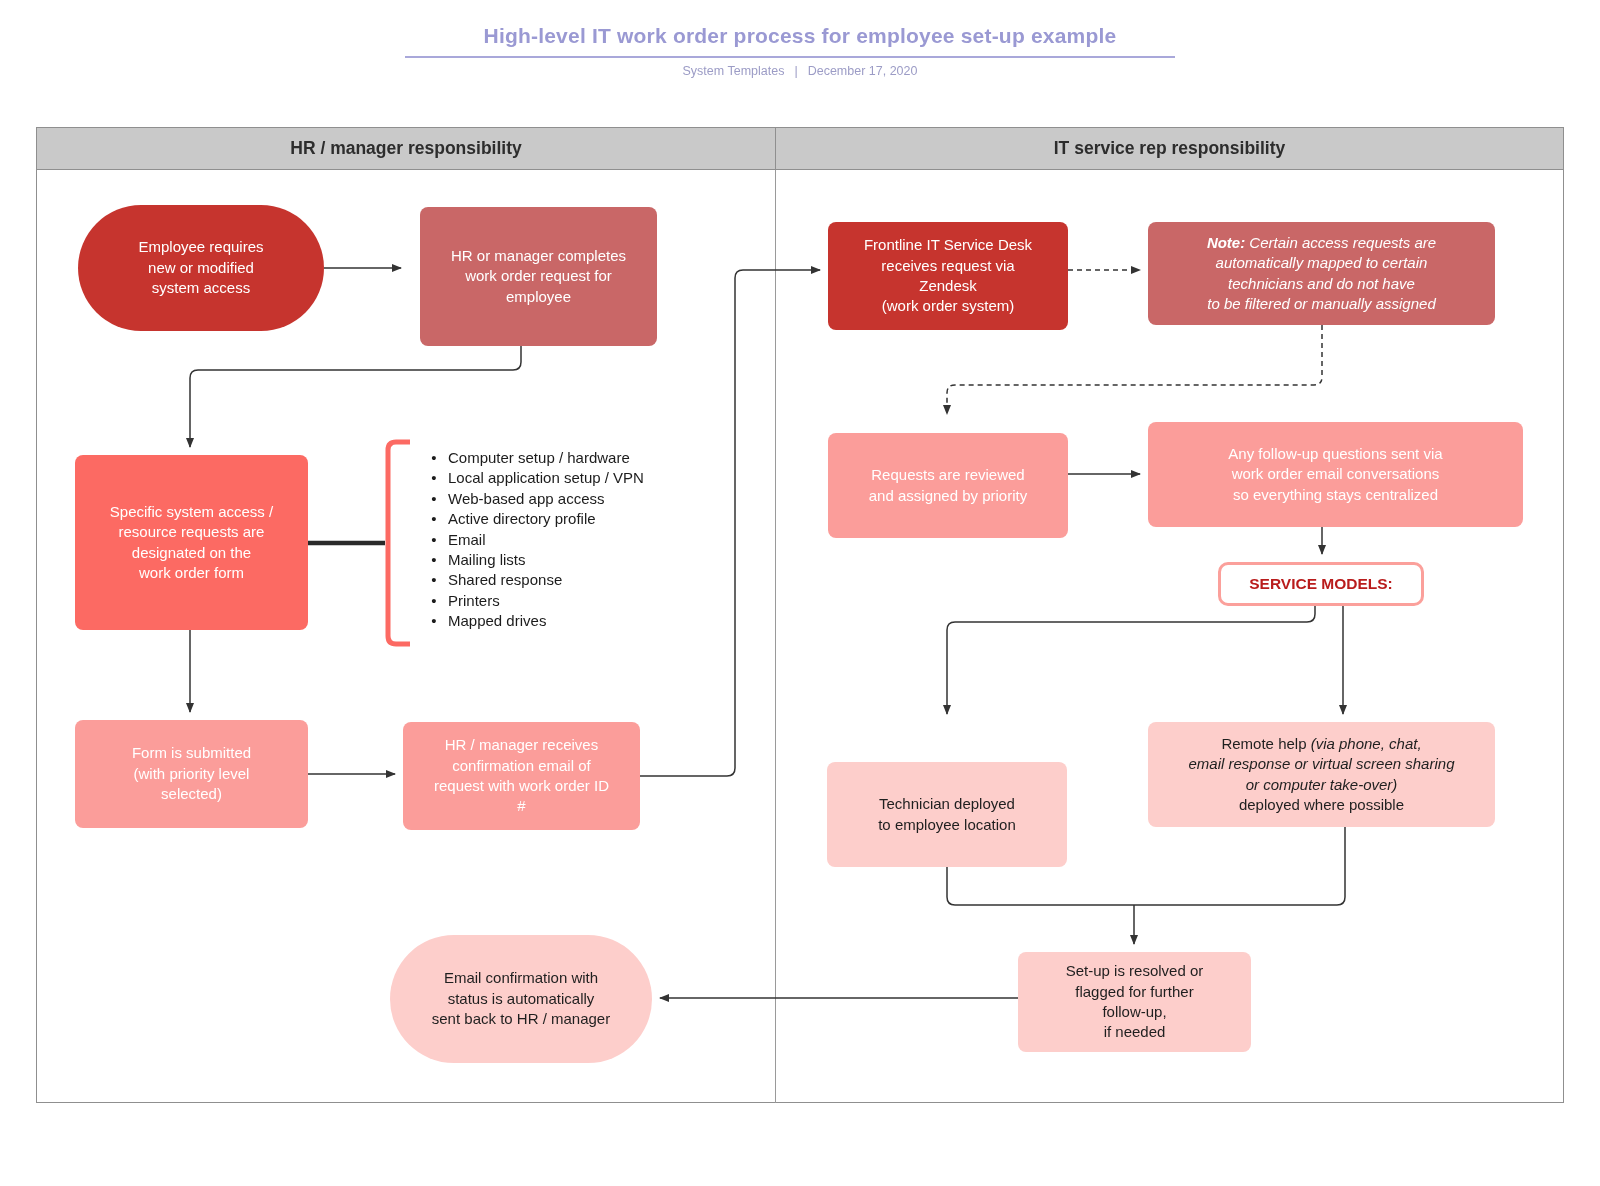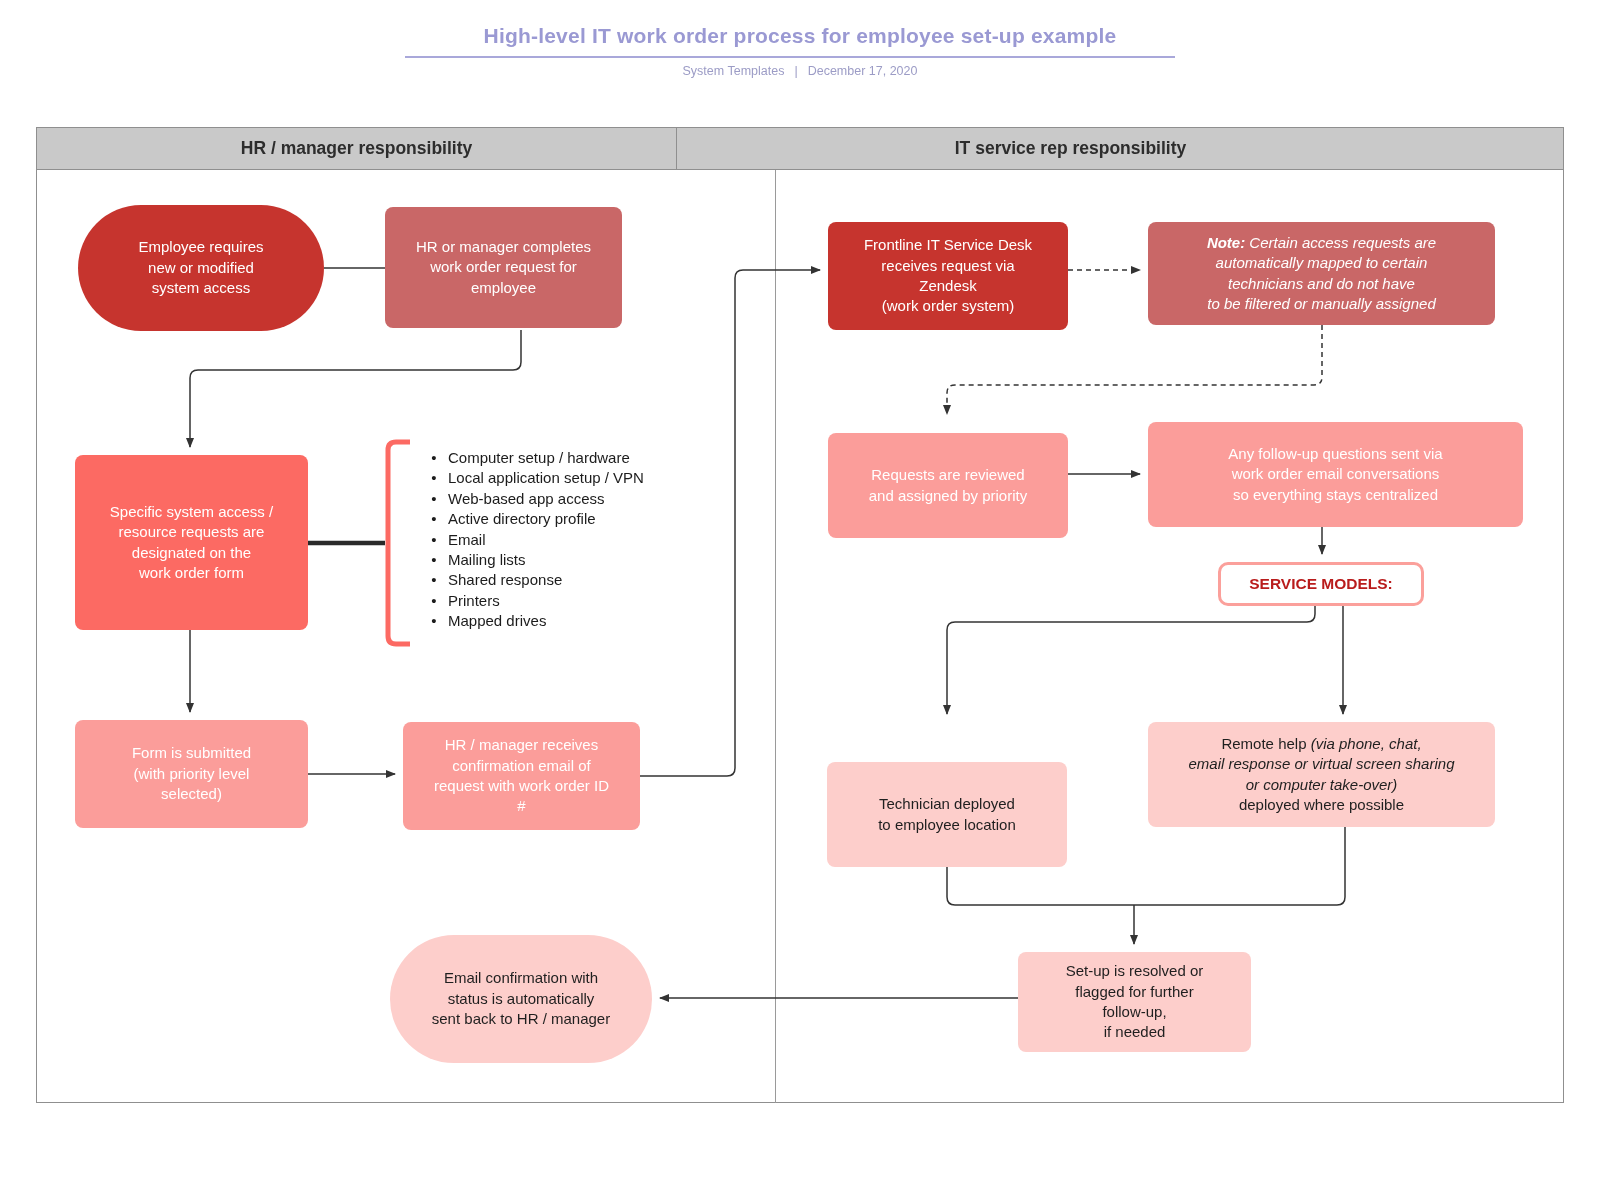--- a/index.html
+++ b/index.html
@@ -15,39 +15,39 @@
             justify-content:center;font-size:12.5px;color:#9c9cc6;}
 
   
   .frame{position:absolute;left:36px;top:127px;width:1528px;height:976px;
          border:1px solid #8f8f8f;box-sizing:border-box;background:#fff;}
   .lane-band{position:absolute;left:36px;top:127px;width:1528px;height:43px;
              background:var(--lane-gray,#c9c9c9);border:1px solid #8f8f8f;
              box-sizing:border-box;display:flex;}
   .lane-title{flex:0 0 auto;display:flex;align-items:center;justify-content:center;
               font-size:17.5px;font-weight:bold;color:#2d2d2d;}
-  .lane-title.left{width:640px;border-right:1px solid #8f8f8f;box-sizing:border-box;}
+  .lane-title.left{width:739px;border-right:1px solid #8f8f8f;box-sizing:border-box;}
   .lane-title.right{width:787px;}
   .lane-divider{position:absolute;left:775px;top:170px;width:1px;height:933px;background:#9a9a9a;}
 
   
   .node{position:absolute;box-sizing:border-box;display:flex;align-items:center;
         justify-content:center;text-align:center;font-size:15px;line-height:1.36;
         border-radius:8px;padding:8px 12px;white-space:pre-line;z-index:3;color:#fff;}
   .dark-red{background:var(--dark-red,#c6342e);}
   .rose{background:var(--rose,#c96767);}
   .coral{background:var(--coral,#fc6a63);}
   .pink{background:var(--pink,#fb9d9a);}
   .light-pink{background:var(--light-pink,#fdcecb);color:#1f1f1f;}
   .pill{border-radius:63px;}
   .it{font-style:italic;}
   .bold-it{font-style:italic;font-weight:bold;}
 
   #node-employee-requires{left:78px;top:205px;width:246px;height:126px;}
-  #node-hr-completes{left:385px;top:207px;width:237px;height:121px;align-items:center;}
+  #node-hr-completes{left:420px;top:207px;width:237px;height:139px;align-items:center;}
   #node-specific-access{left:75px;top:455px;width:233px;height:175px;}
   #node-form-submitted{left:75px;top:720px;width:233px;height:108px;}
   #node-hr-receives{left:403px;top:722px;width:237px;height:108px;}
   #node-email-confirmation{left:390px;top:935px;width:262px;height:128px;border-radius:64px;}
   #node-frontline-desk{left:828px;top:222px;width:240px;height:108px;}
   #node-note{left:1148px;top:222px;width:347px;height:103px;}
   #node-requests-reviewed{left:828px;top:433px;width:240px;height:105px;}
   #node-follow-up{left:1148px;top:422px;width:375px;height:105px;}
   #node-service-models{left:1218px;top:562px;width:206px;height:44px;background:#fff;
       border:3px solid var(--service-border,#fba09b);border-radius:10px;color:#b91c1c;

